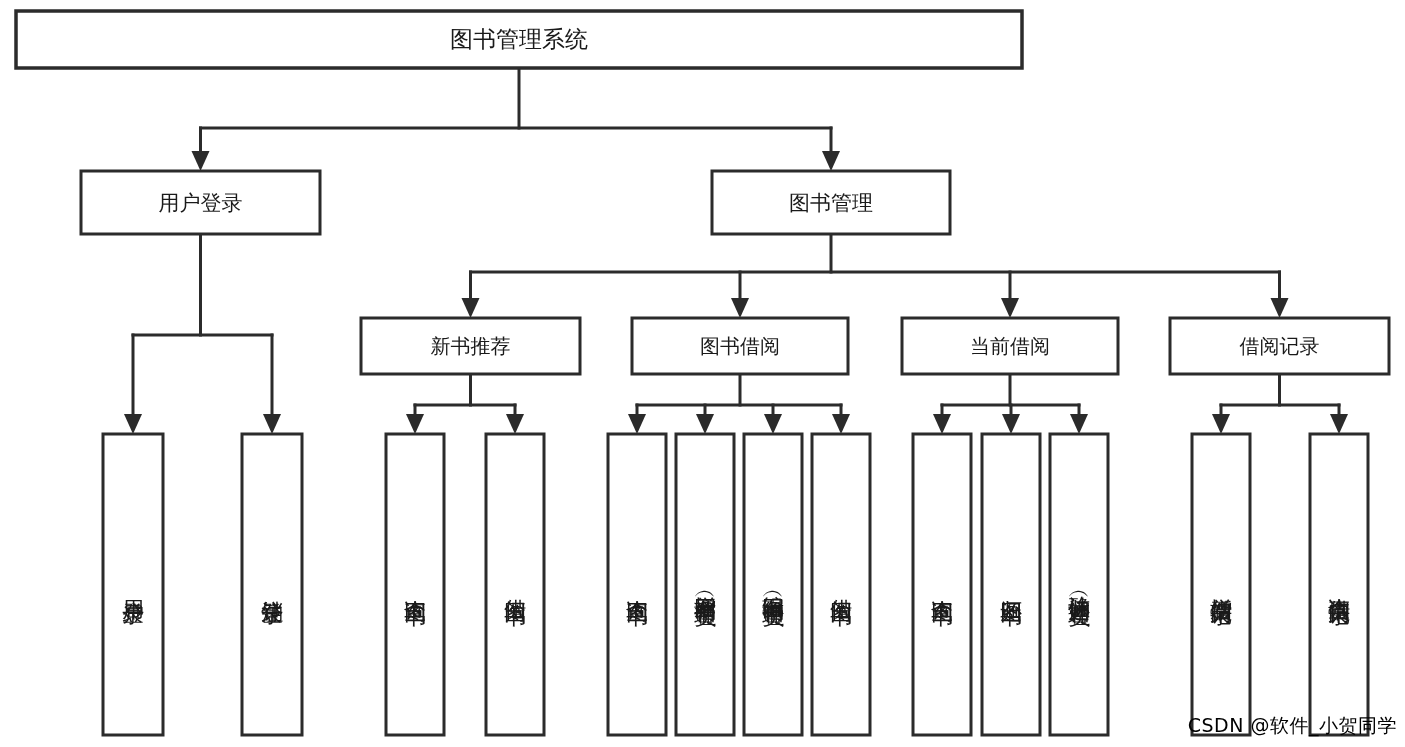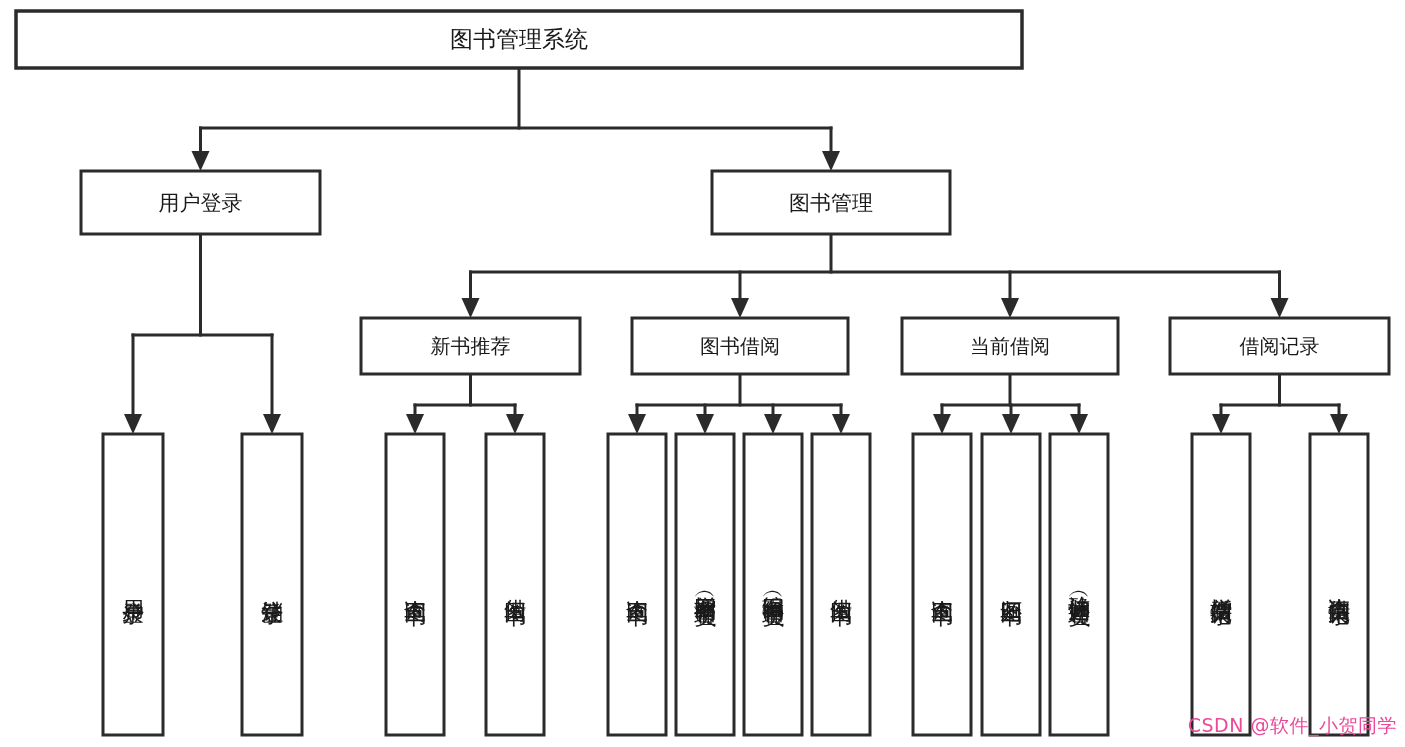--- a/index.html
+++ b/index.html
@@ -75,21 +75,21 @@
     color: #1a1a1a;
     letter-spacing: 1.5px;
     white-space: nowrap;
   }
   .watermark {
     position: absolute;
     right: 8px;
     bottom: 8px;
     font-family: "DejaVu Sans", "Liberation Sans", sans-serif;
     font-size: 19px;
-    color: #ec4899;
+    color: #000000;
     white-space: nowrap;
     letter-spacing: 0.5px;
   }
 </style>
 </head>
 <body>
 
 <div id="diagram-root">
 
   <svg class="diagram-svg" viewBox="0 0 1405 747">

